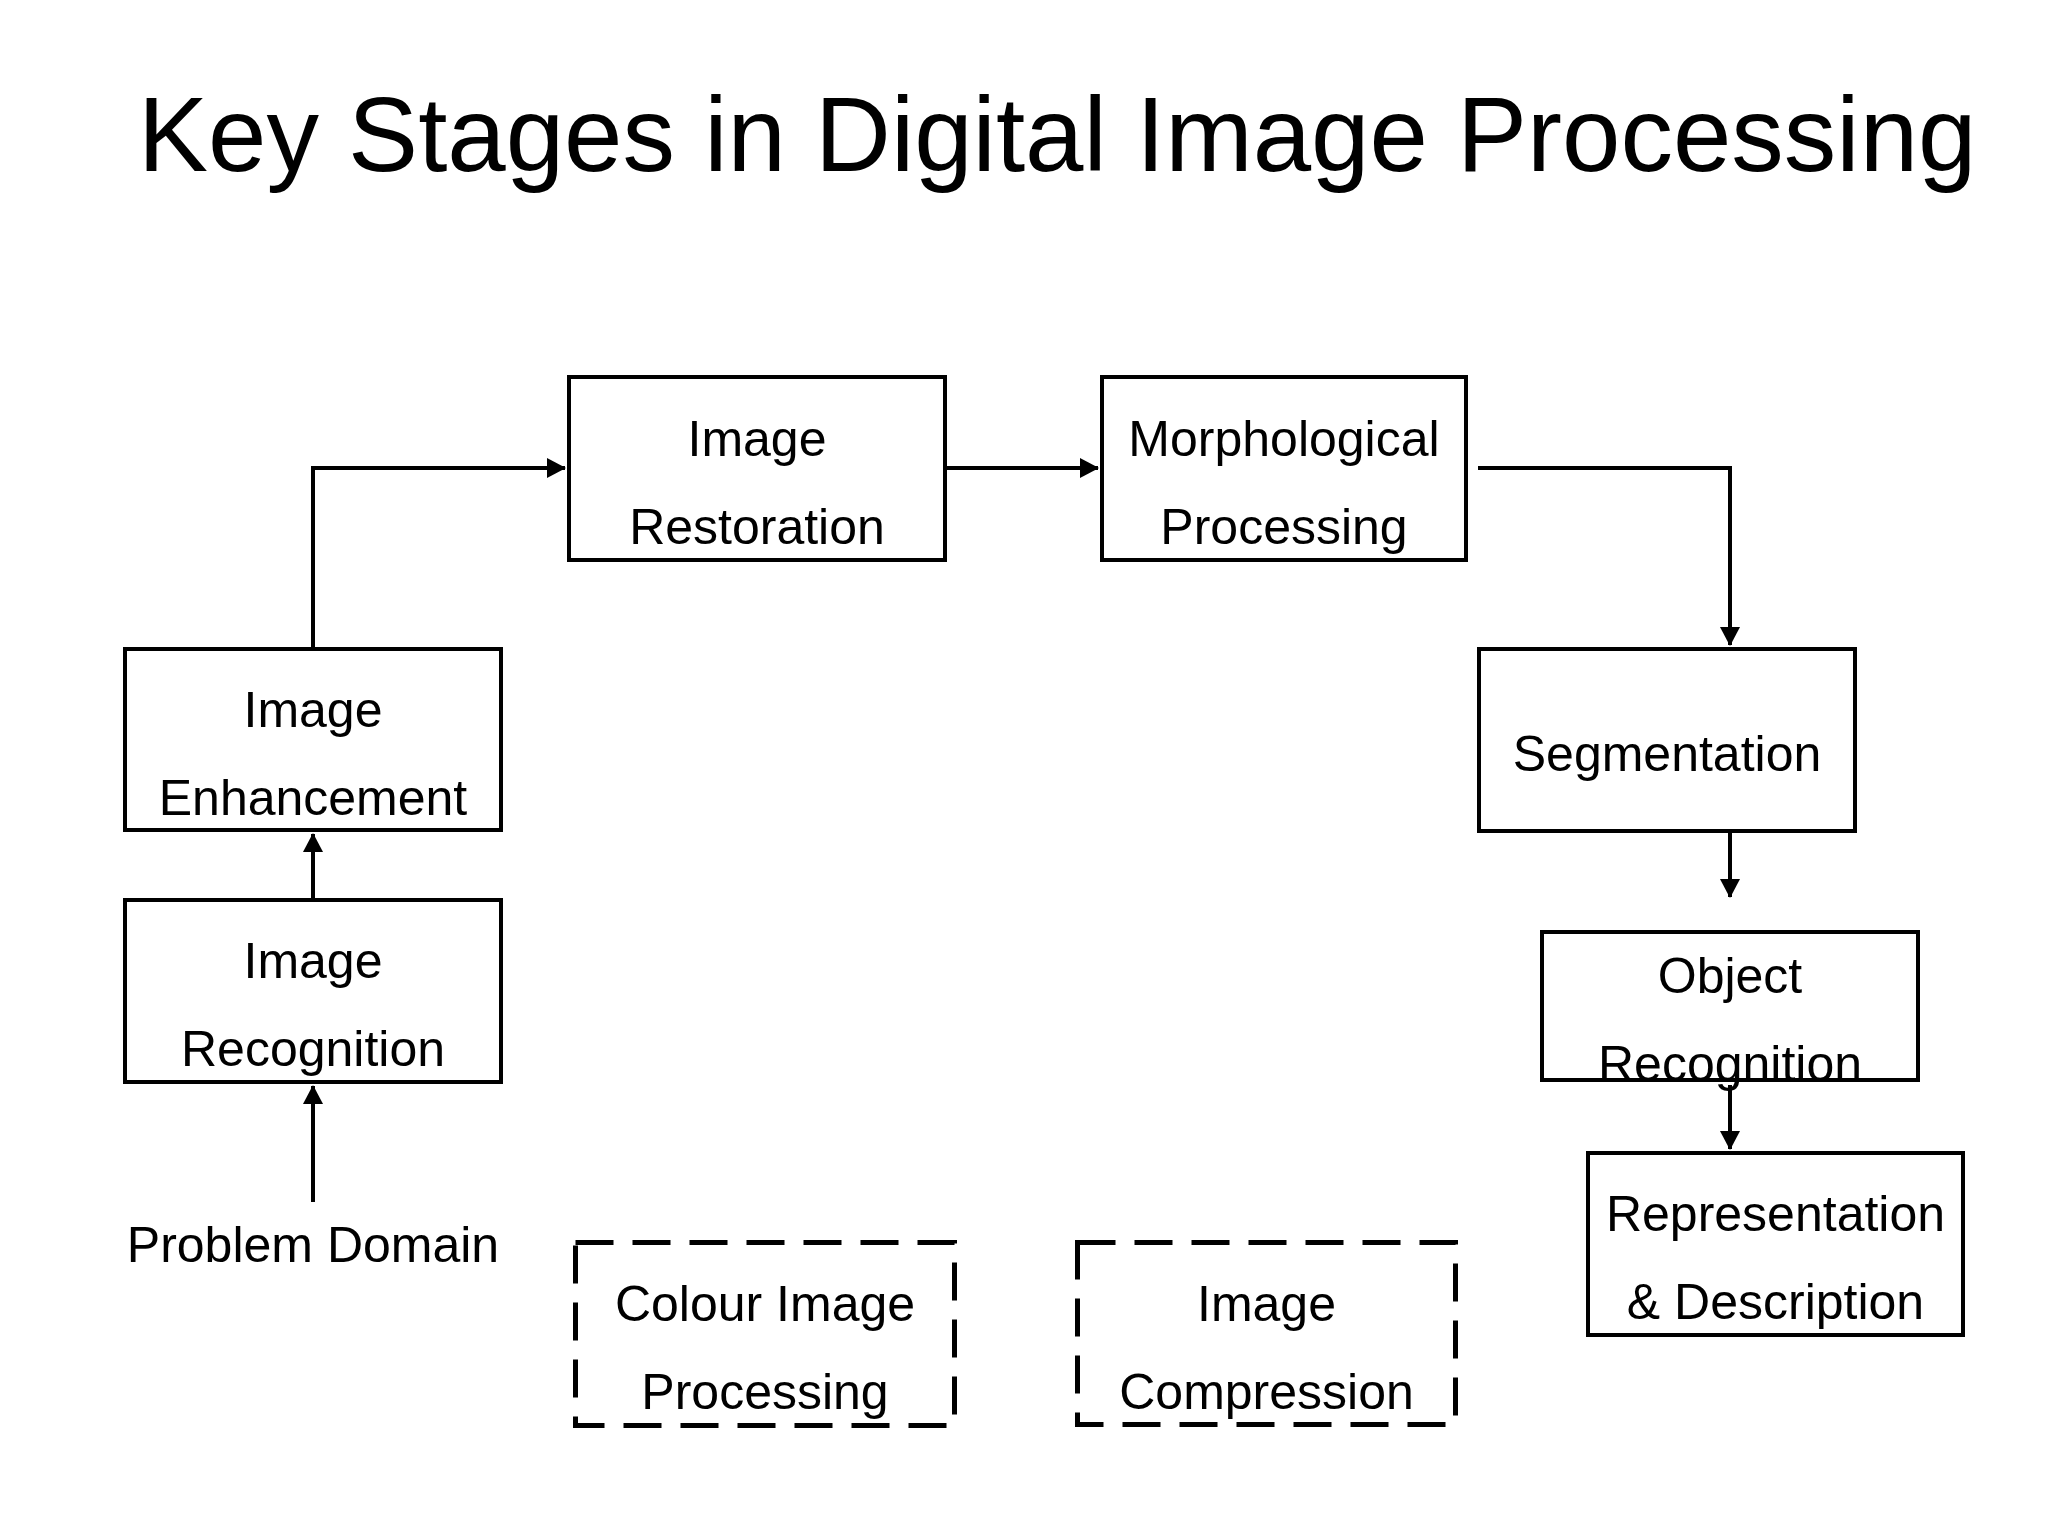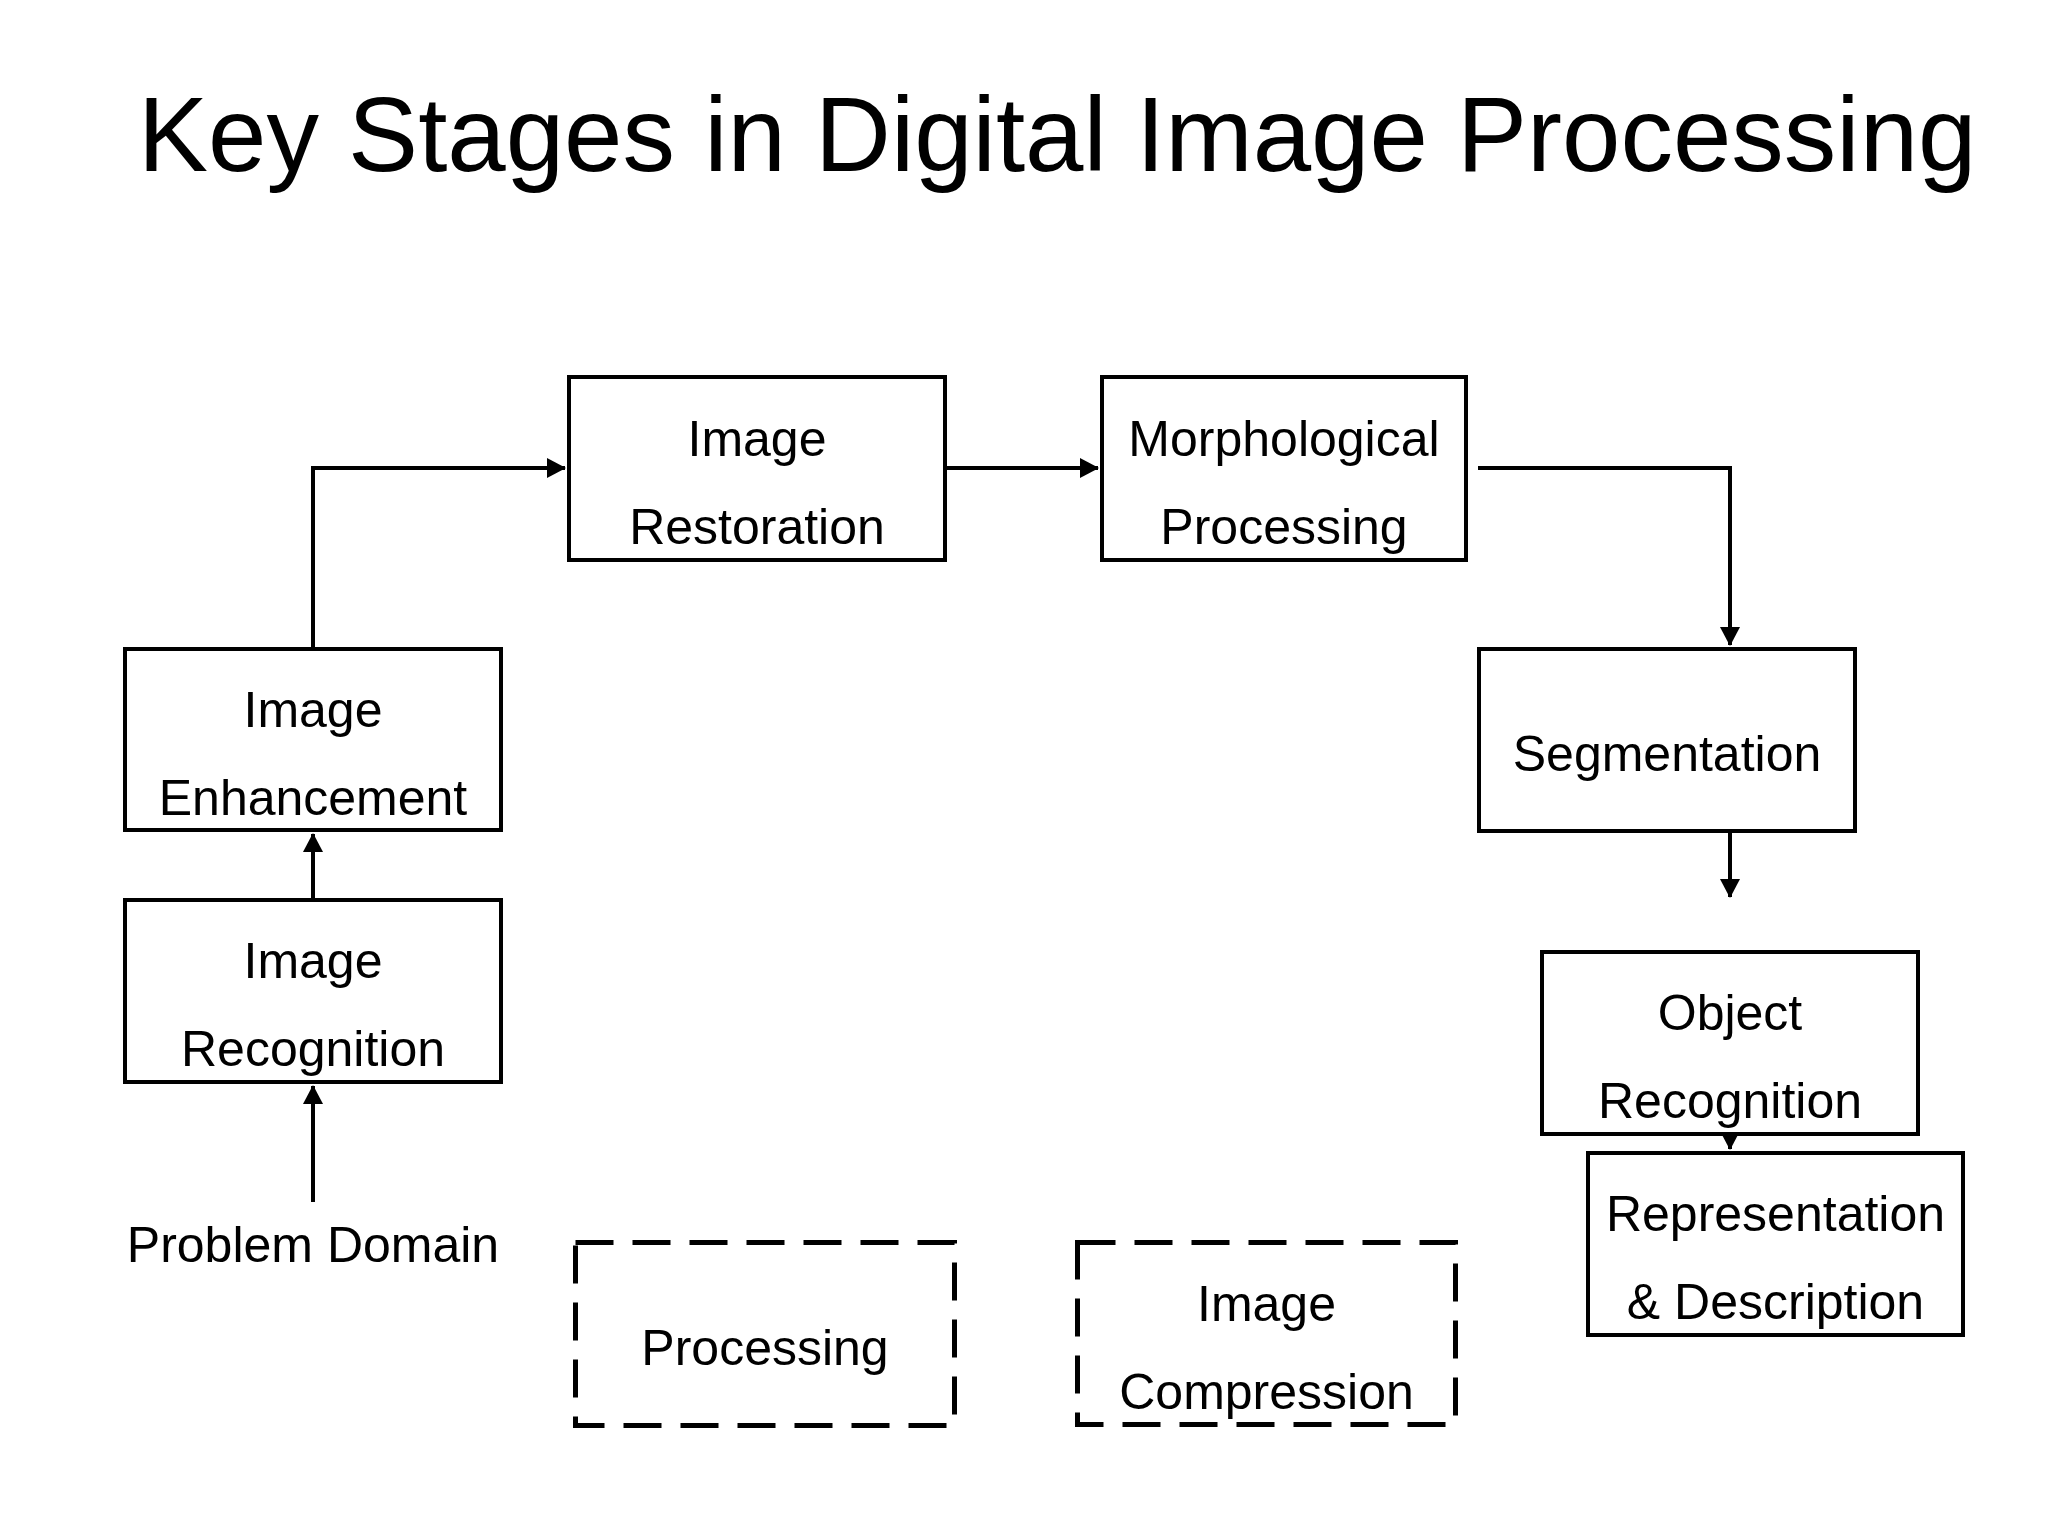--- a/index.html
+++ b/index.html
@@ -136,39 +136,40 @@
       <span class="line">Recognition</span>
     </div>
   </div>
 
   <div class="box" style="left:1477px;top:647px;width:380px;height:186px">
     <div class="box-label">
       <span class="line">Segmentation</span>
     </div>
   </div>
 
-  <div class="box" style="left:1540px;top:950px;width:380px;height:186px">
+  <div class="box" style="left:1540px;top:930px;width:380px;height:152px">
     <div class="box-label">
       <span class="line">Object</span>
       <span class="line">Recognition</span>
     </div>
   </div>
 
   <div class="box" style="left:1586px;top:1151px;width:379px;height:186px">
     <div class="box-label">
       <span class="line">Representation</span>
       <span class="line">&amp; Description</span>
     </div>
   </div>
 
   <div class="box dashed" style="left:573px;top:1240px;width:384px;height:188px">
     <svg class="dash-svg" viewBox="0 0 384 188" preserveAspectRatio="none">
       <rect x="2.5" y="2.5" width="379" height="183"></rect>
     </svg>
     <div class="box-label">
+      <span class="line">Colour Image</span>
       <span class="line">Processing</span>
     </div>
   </div>
 
   <div class="box dashed" style="left:1075px;top:1240px;width:383px;height:187px">
     <svg class="dash-svg" viewBox="0 0 383 187" preserveAspectRatio="none">
       <rect x="2.5" y="2.5" width="378" height="182"></rect>
     </svg>
     <div class="box-label">
       <span class="line">Image</span>

